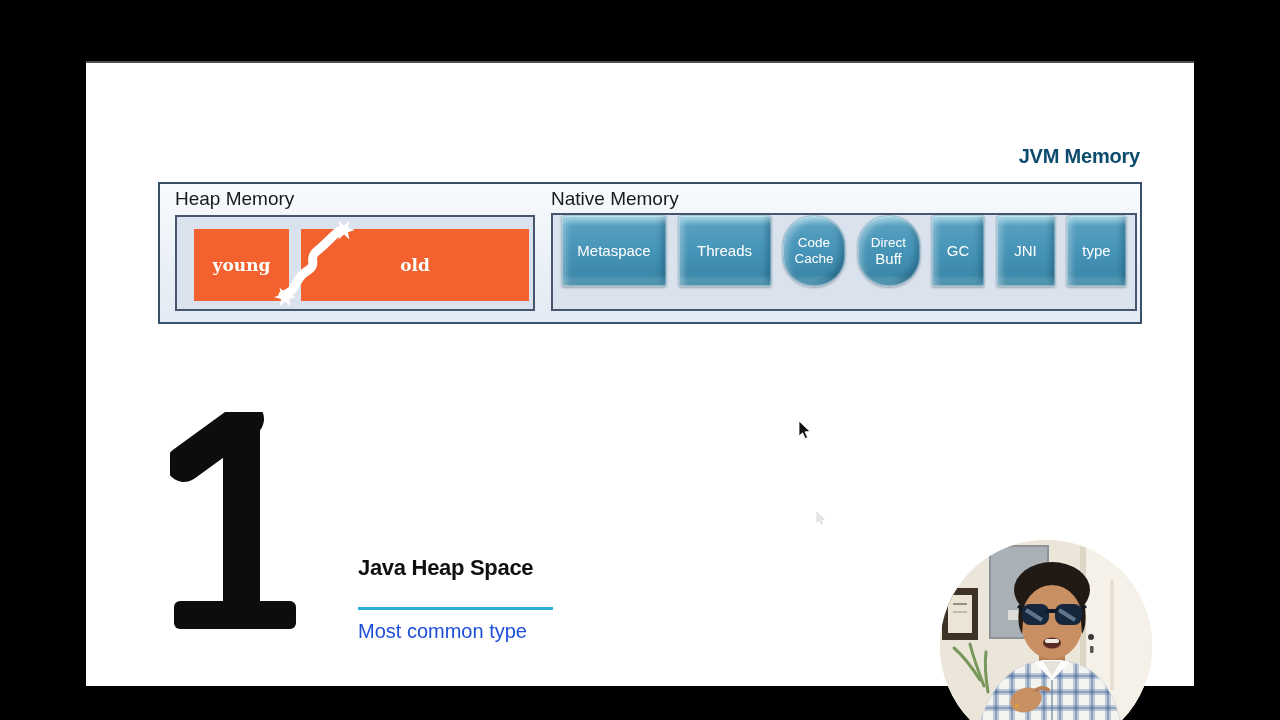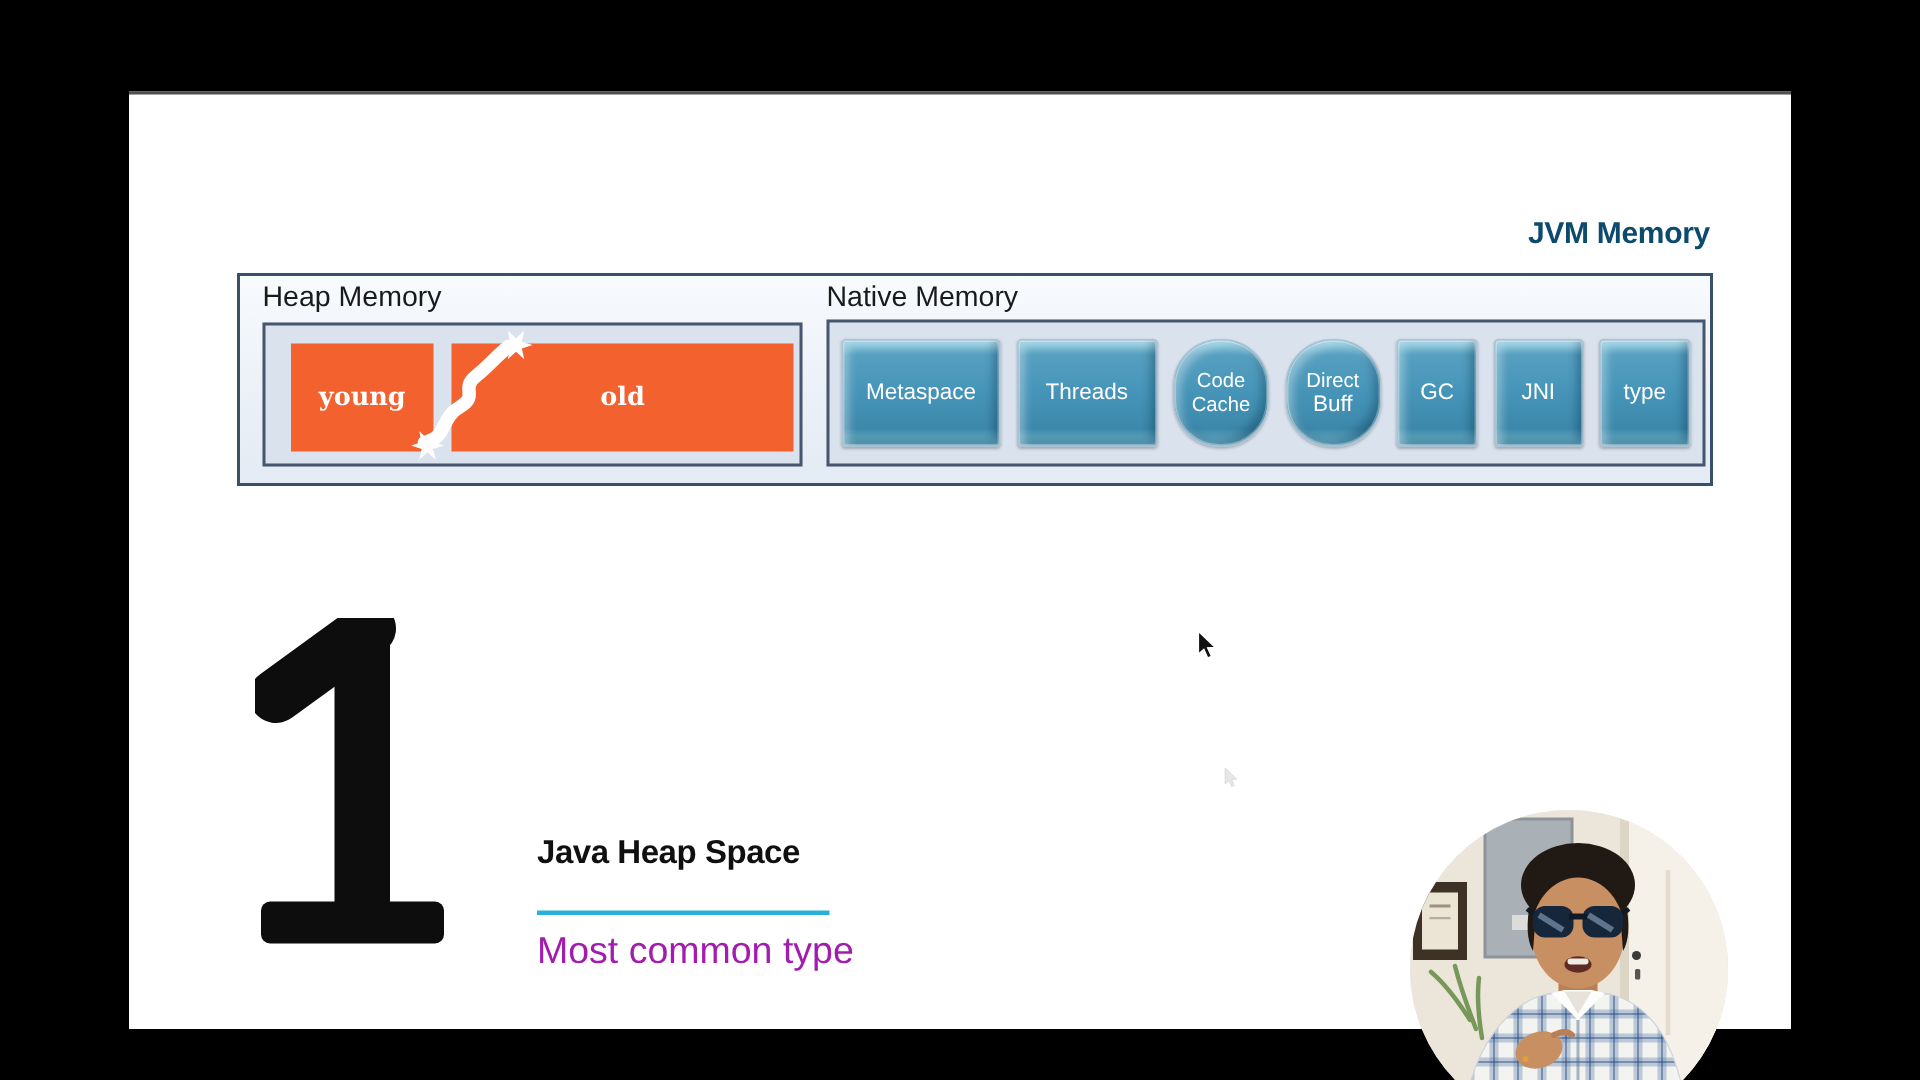--- a/index.html
+++ b/index.html
@@ -8,21 +8,21 @@
   .slide{position:absolute;left:86px;top:61px;width:1108px;height:625px;background:#ffffff;
          border-top:2px solid #4f4f4f;box-sizing:border-box;}
   .jvm-title{position:absolute;top:82px;right:54px;font-size:20px;font-weight:bold;color:#0c4a6e;
              letter-spacing:-0.2px;}
   
   .diagram{position:absolute;left:72px;top:119px;width:984px;height:142px;box-sizing:border-box;
            border:2px solid #39506a;background:linear-gradient(180deg,#f8fbfe 0%,#eaf0f7 60%,#e3ebf4 100%);}
   .section-label{position:absolute;top:4px;height:24px;font-size:19px;color:#1a1a1a;}
   .subbox{position:absolute;box-sizing:border-box;border:2px solid #46566e;background:#dae2ee;}
   .heap-box{left:15px;top:31px;width:360px;height:96px;}
-  .native-box{left:391px;top:29px;width:586px;height:98px;display:flex;align-items:center;
+  .native-box{left:391px;top:29px;width:586px;height:98px;display:flex;align-items:flex-start;
               justify-content:space-between;padding:0 8px;}
   .heap-region{position:absolute;top:12px;height:72px;background:#f2612e;color:#fff;
                display:flex;align-items:center;justify-content:center;
                font-family:"DejaVu Serif",serif;font-weight:bold;font-size:17px;}
   .region-young{left:17px;width:95px;}
   .region-old{left:124px;width:228px;}
   .heap-arrow{position:absolute;left:0;top:-6px;width:360px;height:102px;pointer-events:none;}
   .mem-block{height:72px;border-radius:3px;color:#fff;display:flex;flex-direction:column;
              align-items:center;justify-content:center;text-align:center;line-height:1.15;
              border:1px solid #a9c3d2;box-sizing:border-box;
@@ -32,21 +32,21 @@
                         inset -4px -4px 6px rgba(6,48,78,.35),
                         0 1px 2px rgba(0,0,0,.25);
              font-size:15px;}
   .mem-block .l{display:block;}
   .mem-block.two{font-size:13.5px;border-radius:31px;}
   
   .big-number{position:absolute;left:84px;top:349px;width:132px;height:224px;}
   .heading{position:absolute;left:272px;top:492px;font-size:22px;font-weight:bold;color:#101010;
            letter-spacing:-0.3px;}
   .accent-underline{position:absolute;left:272px;top:544px;width:195px;height:3px;background:#29b0d8;}
-  .subheading{position:absolute;left:272px;top:557px;font-size:25px;color:#a21caf;}
+  .subheading{position:absolute;left:272px;top:557px;font-size:20px;color:#1d4ed8;}
   
   .cursor{position:absolute;left:798px;top:421px;z-index:7;}
   .ghost-cursor{position:absolute;left:816px;top:512px;z-index:7;opacity:.35;}
   
   .webcam{position:absolute;left:940px;top:540px;width:212px;height:212px;border-radius:50%;
           overflow:hidden;z-index:6;background:#ece5da;}
   .webcam svg{display:block;}
 </style>
 </head>
 <body>

